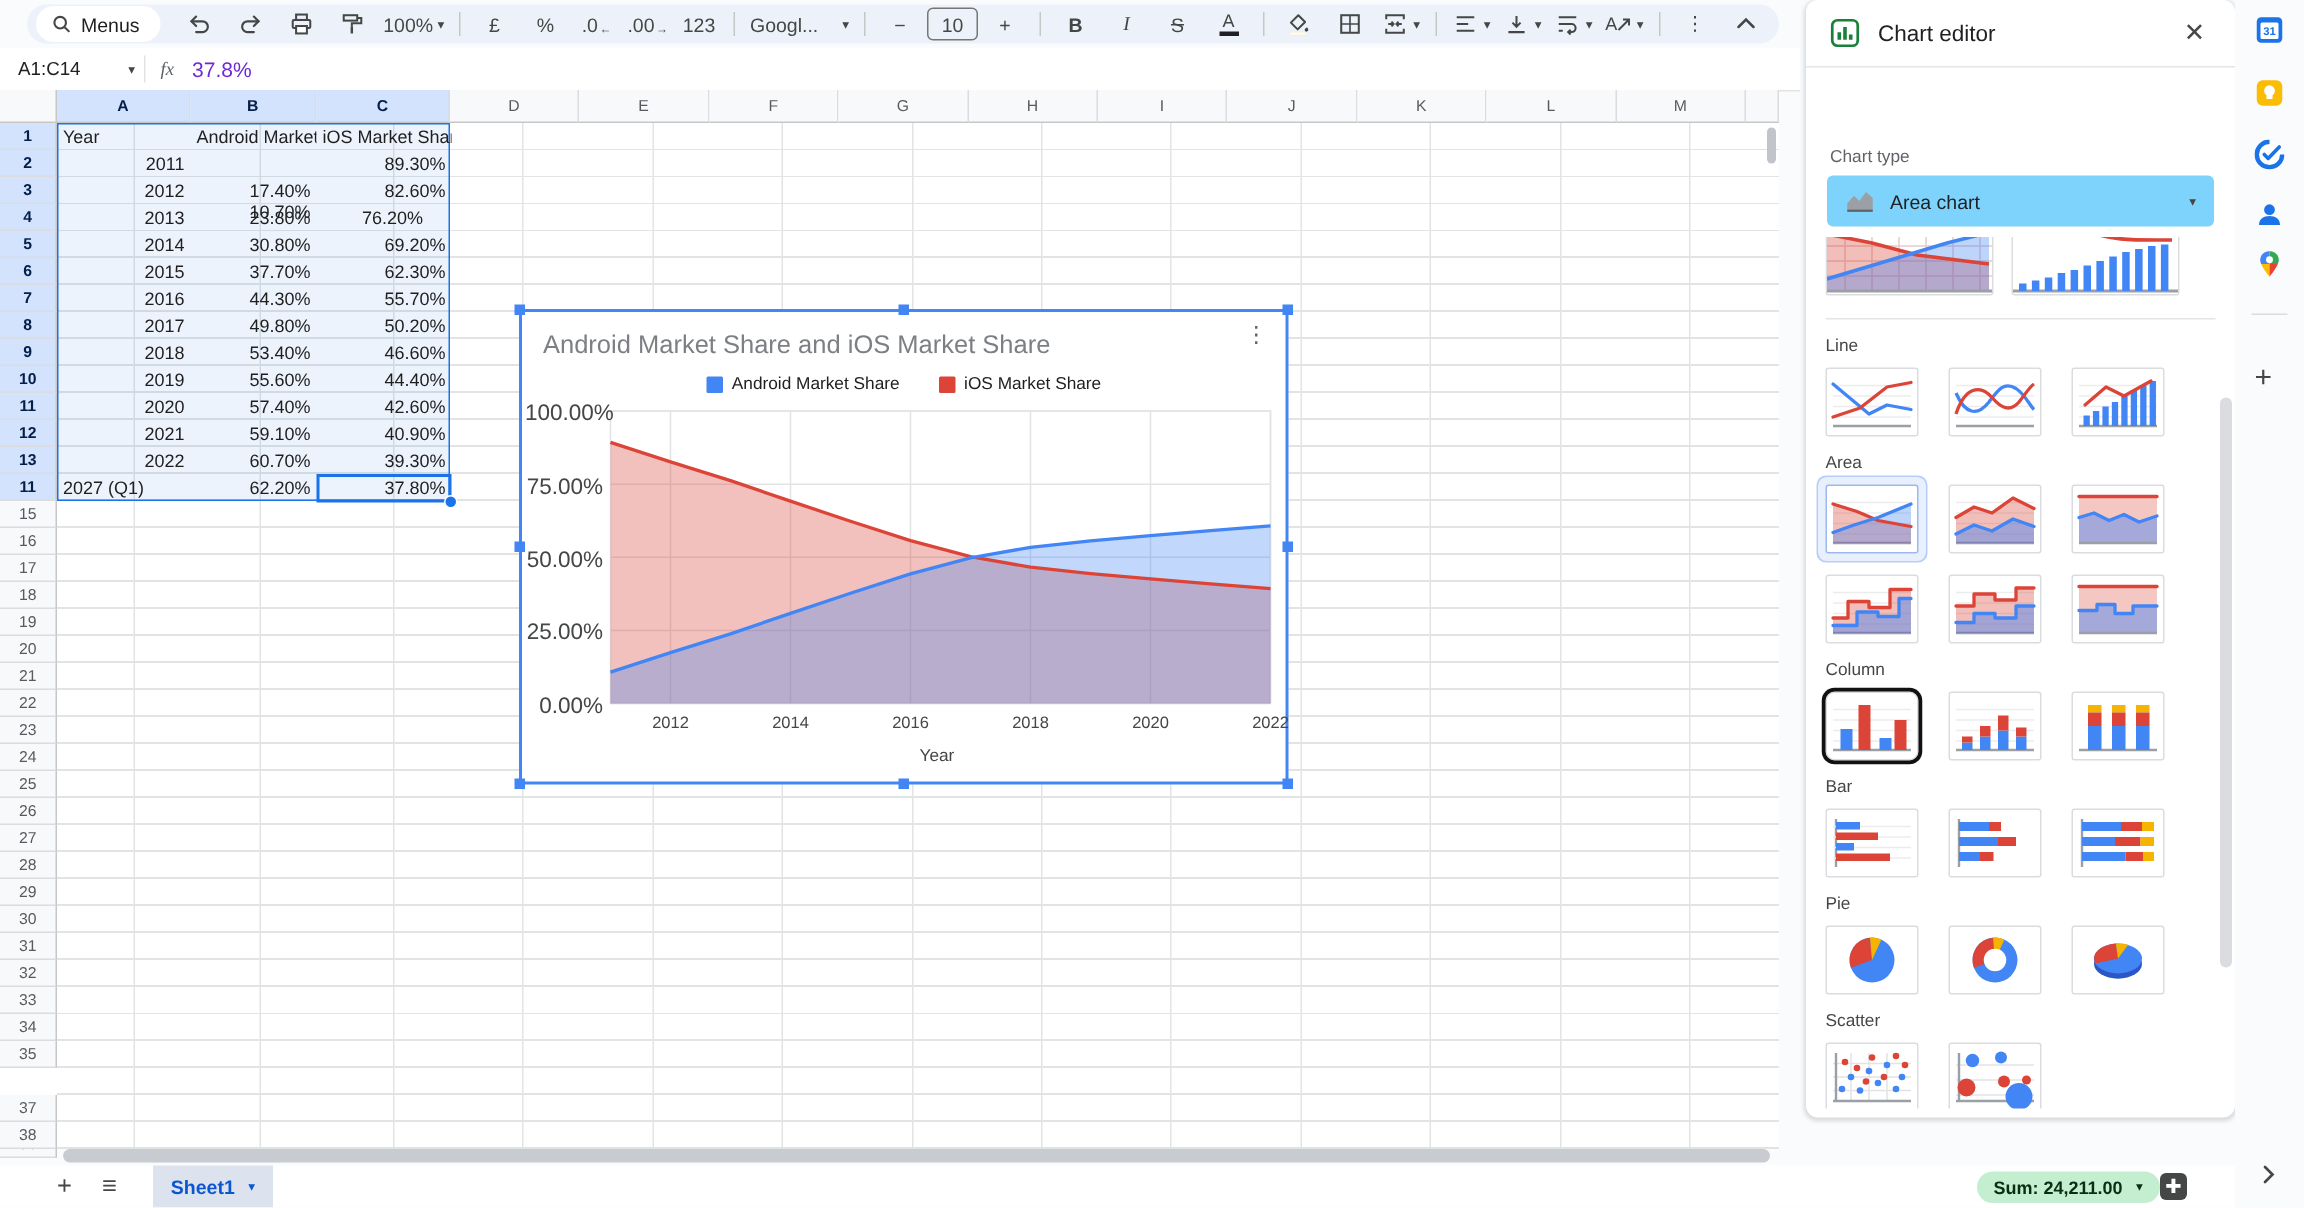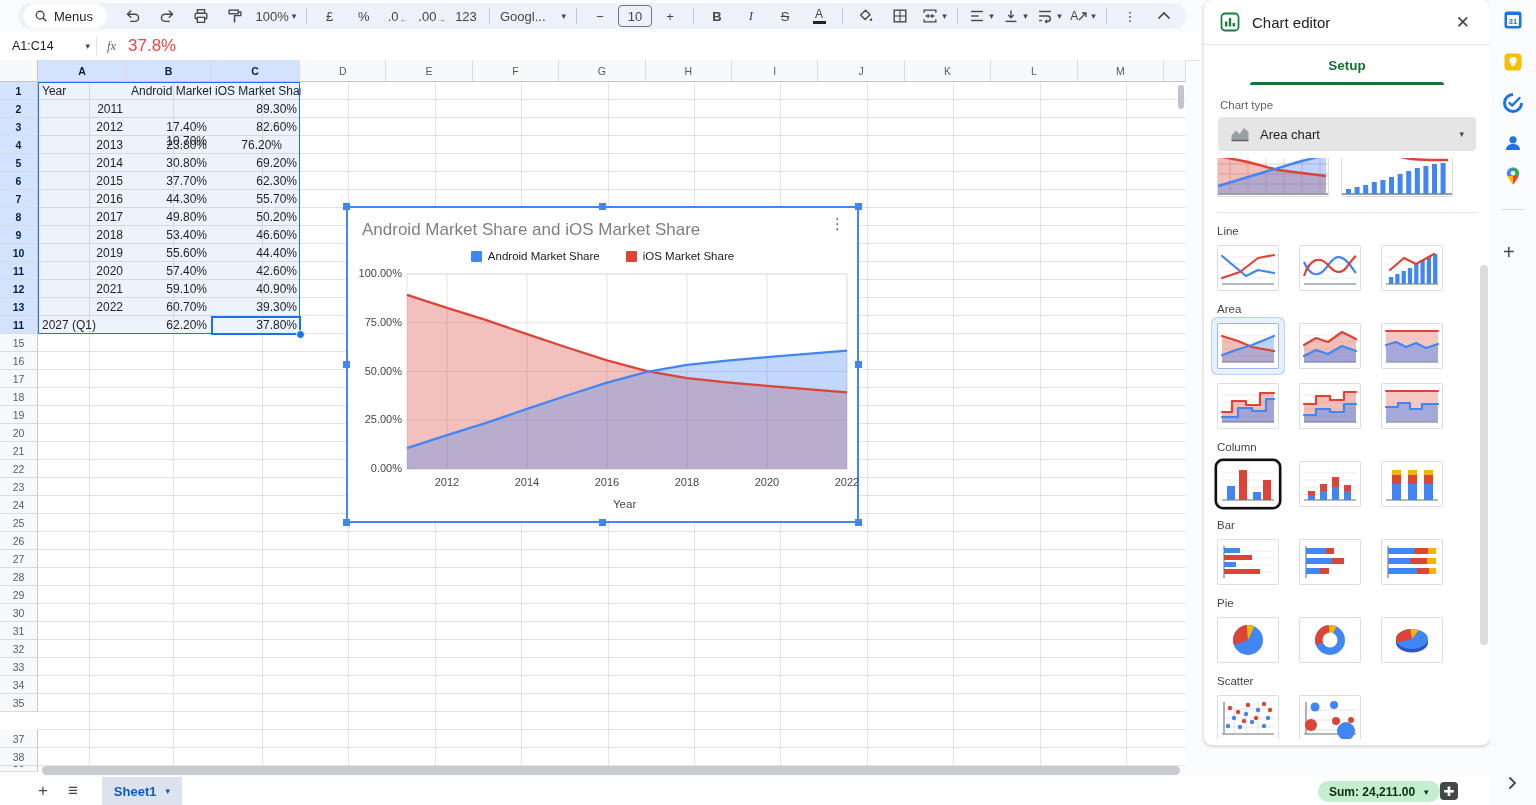--- a/index.html
+++ b/index.html
@@ -19,21 +19,21 @@
   .caret{font-size:9px;color:#444746;margin-left:3px;}
   .tiny-arrow{font-size:8px;margin-left:1px;position:relative;top:3px;}
   svg.ic{display:block;}
   #collapse-btn{margin-left:auto;}
   
   #formula-row{left:0;top:32px;width:1200px;height:28px;background:#fff;border-bottom:1px solid #e1e3e1;
      display:flex;align-items:center;}
   #name-box{width:78px;padding-left:12px;font-size:12.5px;color:#202124;display:flex;align-items:center;justify-content:space-between;}
   #formula-sep{width:1px;height:18px;background:#e1e3e1;margin:0 10px 0 6px;}
   #fx-label{font-style:italic;font-size:12.5px;color:#5f6368;margin-right:12px;font-family:"Liberation Serif",serif;}
-  #formula-value{font-size:17px;color:#ef4444;}
+  #formula-value{font-size:14px;color:#6d28d9;}
   
   #grid{left:0;top:60px;width:1186px;height:706px;background:#fff;}
   .colhead{position:absolute;top:0;height:22px;box-sizing:border-box;border-right:1px solid #dadce0;border-bottom:1px solid #c7c7c7;
      font-size:10.5px;color:#575b5f;display:flex;align-items:center;justify-content:center;background:#f8f9fa;}
   .colhead.sel{background:#d3e3fd;color:#041e49;font-weight:bold;}
   .rowhead{position:absolute;left:0;width:38px;height:18px;box-sizing:border-box;border-bottom:1px solid #dadce0;border-right:1px solid #c7c7c7;
      font-size:10.5px;color:#575b5f;display:flex;align-items:center;justify-content:center;background:#f8f9fa;}
   .rowhead.sel{background:#d3e3fd;color:#041e49;font-weight:bold;}
   #corner-box{position:absolute;left:0;top:0;width:38px;height:22px;background:#f8f9fa;border-right:1px solid #c7c7c7;border-bottom:1px solid #c7c7c7;box-sizing:border-box;}
   #cells{position:absolute;left:38px;top:22px;width:1148px;height:684px;
@@ -51,35 +51,35 @@
   #hscroll-thumb{left:42px;top:766px;width:1138px;height:9px;border-radius:5px;background:#c8cbd0;}
   
   #chart-card{left:346px;top:206px;width:513px;height:317px;background:#fff;border:2px solid #4285f4;box-sizing:border-box;z-index:5;padding-left:29px;}
   .handle{position:absolute;width:7px;height:7px;background:#4285f4;z-index:6;}
   #chart-title{position:absolute;left:14px;top:12px;font-size:17px;color:#7c8085;}
   #chart-menu{position:absolute;right:6px;top:6px;font-size:15px;color:#5f6368;letter-spacing:0;line-height:1;padding:2px 6px;}
   #chart-legend{position:absolute;left:0;right:0;top:42px;display:flex;justify-content:center;gap:26px;}
   .leg-item{display:flex;align-items:center;gap:6px;font-size:11.5px;color:#202124;}
   .leg-sw{width:11px;height:11px;border-radius:1px;}
   #chart-plot-svg{position:absolute;left:0;top:0;}
-  .ytick{position:absolute;width:52px;text-align:right;font-size:11px;color:#444746;}
+  .ytick{position:absolute;width:52px;text-align:right;font-size:15px;color:#444746;}
   .xtick{position:absolute;width:44px;text-align:center;font-size:11px;color:#444746;}
   #chart-xlabel{position:absolute;font-size:11.5px;color:#444746;}
   
   #panel{left:1204px;top:0;width:286px;height:745px;background:#fff;border-radius:8px;
      box-shadow:0 1px 3px 1px rgba(60,64,67,.18);}
   #panel-header{height:45px;display:flex;align-items:center;padding:0 16px;gap:12px;border-bottom:1px solid #e4e4e4;box-sizing:border-box;}
   #panel-title{font-size:15px;color:#202124;flex:1;}
   #panel-close{font-size:17px;color:#444746;padding:2px 4px;}
   #panel-tabs{display:flex;height:40px;}
   .tab{flex:1;display:flex;align-items:center;justify-content:center;font-size:13.5px;color:#5f6368;position:relative;}
   .tab.active{color:#137333;font-weight:bold;}
   .tab.active::after{content:"";position:absolute;left:46px;right:46px;bottom:0;height:3px;background:#137333;border-radius:3px 3px 0 0;}
   #chart-type-label{margin:14px 16px 6px;font-size:11.5px;color:#5f6368;}
-  #chart-type-dd{margin:0 14px;height:34px;background:#e5e5e5;border-radius:4px;display:flex;align-items:center;
+  #chart-type-dd{margin:0 14px;height:34px;background:#7dd3fc;border-radius:4px;display:flex;align-items:center;
      padding:0 12px;gap:10px;box-sizing:border-box;}
   #chart-type-dd .lbl{flex:1;font-size:13px;color:#202124;}
   #panel-scroll{position:absolute;left:0;top:158px;bottom:6px;right:0;overflow:hidden;padding:0 13px;}
   #suggested-row{height:40px;overflow:hidden;display:flex;gap:12px;}
   .thumb-big{width:112px;height:52px;margin-top:-13px;border:1px solid #dadce0;border-radius:2px;background:#fff;box-sizing:border-box;}
   .panel-div{height:1px;background:#e4e4e4;margin:14px 0 4px;}
   .sec-label{font-size:11.5px;color:#444746;margin:12px 0 8px;}
   .thumb-row{display:flex;flex-wrap:wrap;gap:14px 20px;margin-bottom:4px;}
   .thumb{width:62px;height:46px;border:1px solid #dadce0;border-radius:2px;background:#fff;box-sizing:border-box;position:relative;}
   .thumb.selected{box-shadow:0 0 0 5px #e8f0fe,0 0 0 6px #b7cef8;border-color:#9db8ef;}
@@ -429,21 +429,20 @@
     <svg class="ic" width="20" height="20" viewBox="0 0 20 20">
         <rect x="1.5" y="1.5" width="17" height="17" rx="3.5" fill="none" stroke="#188038" stroke-width="1.8"></rect>
         <rect x="5" y="9.5" width="2.4" height="5" fill="#188038"></rect>
         <rect x="8.8" y="6" width="2.4" height="8.5" fill="#188038"></rect>
         <rect x="12.6" y="11" width="2.4" height="3.5" fill="#188038"></rect>
       </svg>
     <span id="panel-title">Chart editor</span>
     <span id="panel-close">✕</span>
   </div>
   <div id="panel-tabs">
-    <div class="tab active">Setup</div>
   </div>
   <div id="chart-type-label">Chart type</div>
   <div id="chart-type-dd">
     <svg class="ic" width="20" height="16" viewBox="0 0 20 16">
         <path d="M1.5 14.5 v-5 l4.5-5 3.5 3.5 4.5-6 4.5 4 v8.5 z" fill="#9aa0a6"></path>
         <path d="M1.5 14.5 h17" stroke="#5f6368" stroke-width="1.5"></path>
       </svg>
     <span class="lbl">Area chart</span>
     <span class="caret">▾</span>
   </div>

